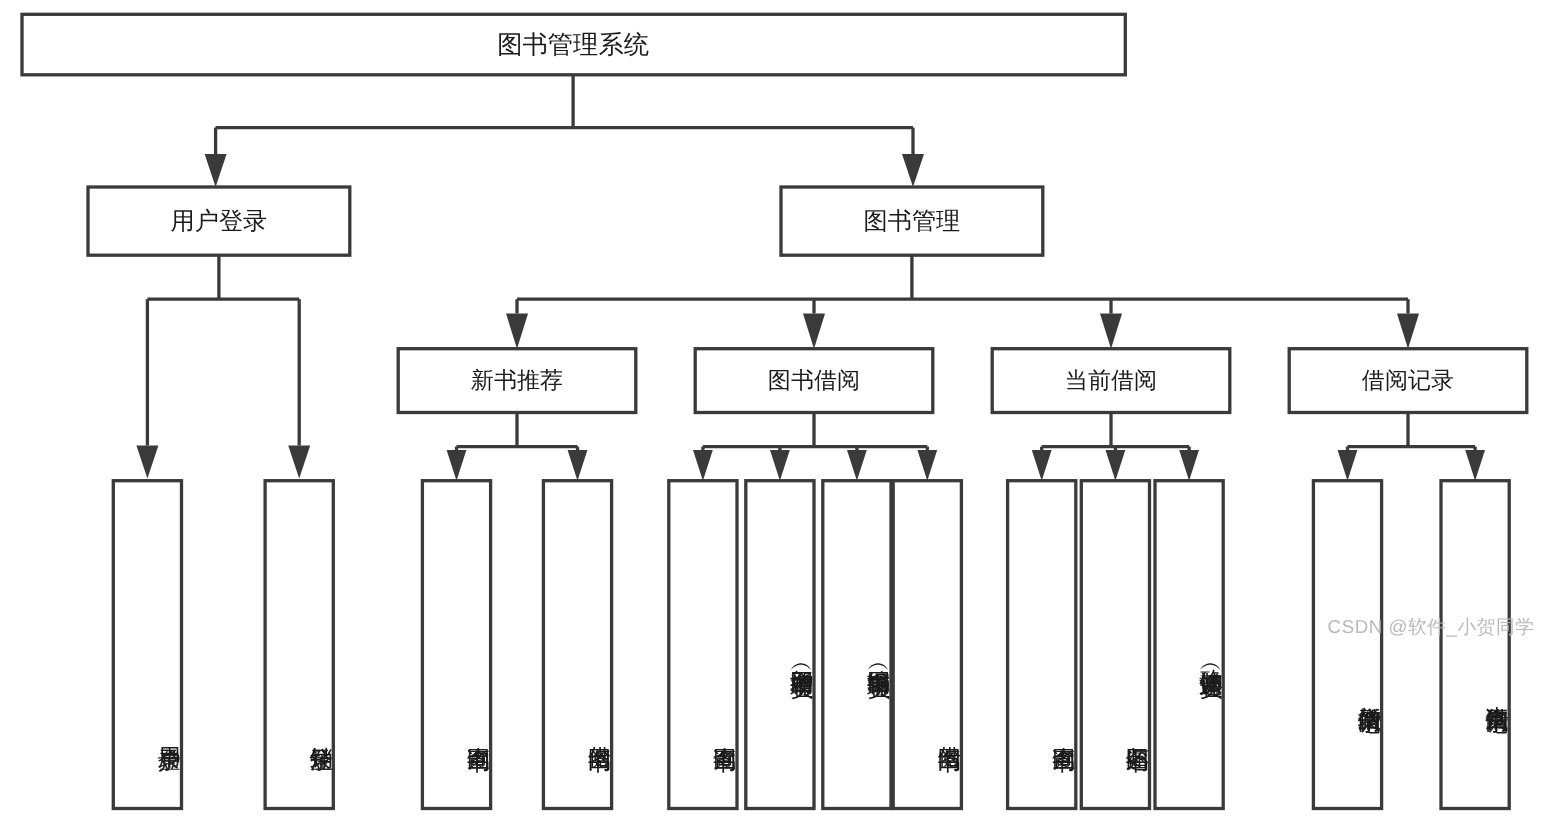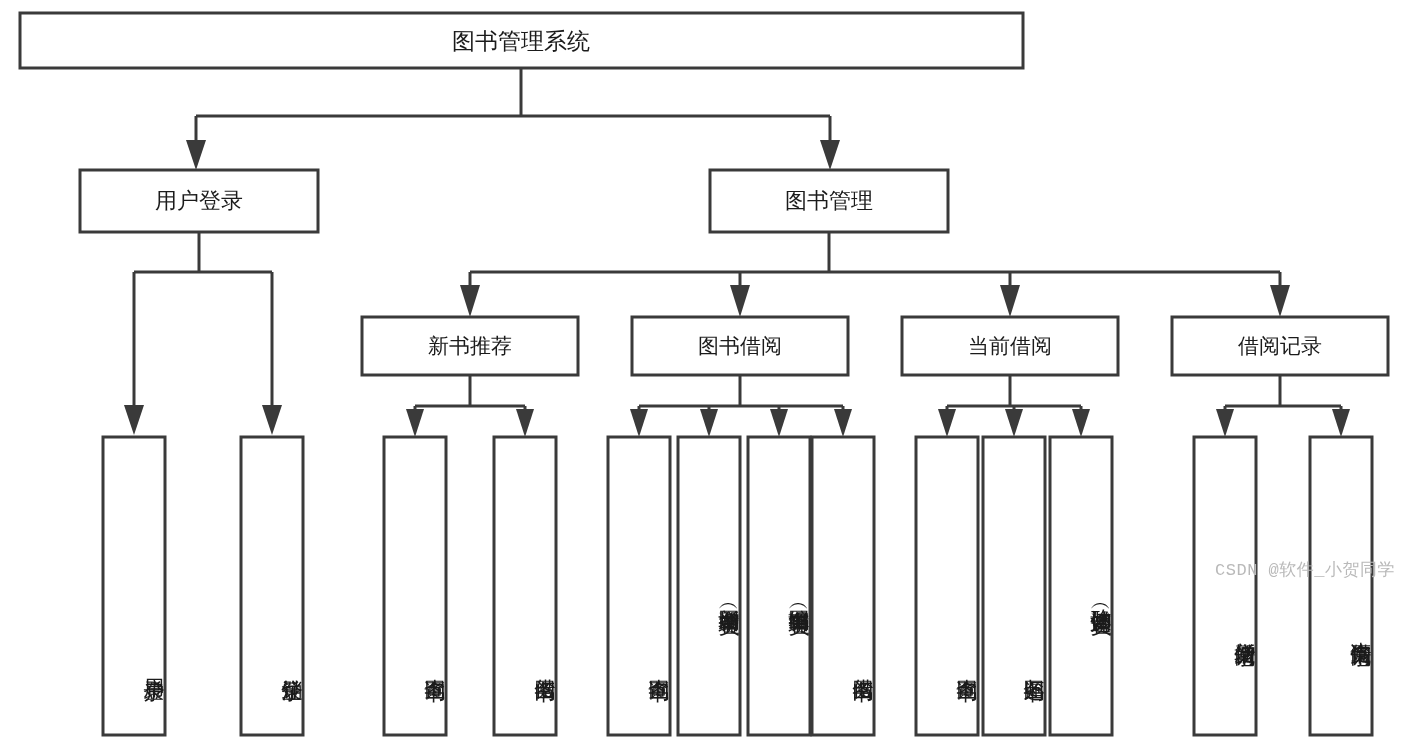--- a/index.html
+++ b/index.html
@@ -35,21 +35,21 @@
     letter-spacing:1px;
     white-space:nowrap;
     pointer-events:none;
   }
   .watermark{
     position:absolute;
     right:10px;
     bottom:5px;
     font-size:17px;
     color:#b9b9b9;
-    font-family:Liberation Mono, monospace;
+    font-family:Liberation Sans, sans-serif;
     white-space:nowrap;
     letter-spacing:0.5px;
   }
 </style>
 </head>
 <body>
 
 <div id="diagram-root">
 
   <svg id="flowchart" viewBox="0 0 1405 747">

